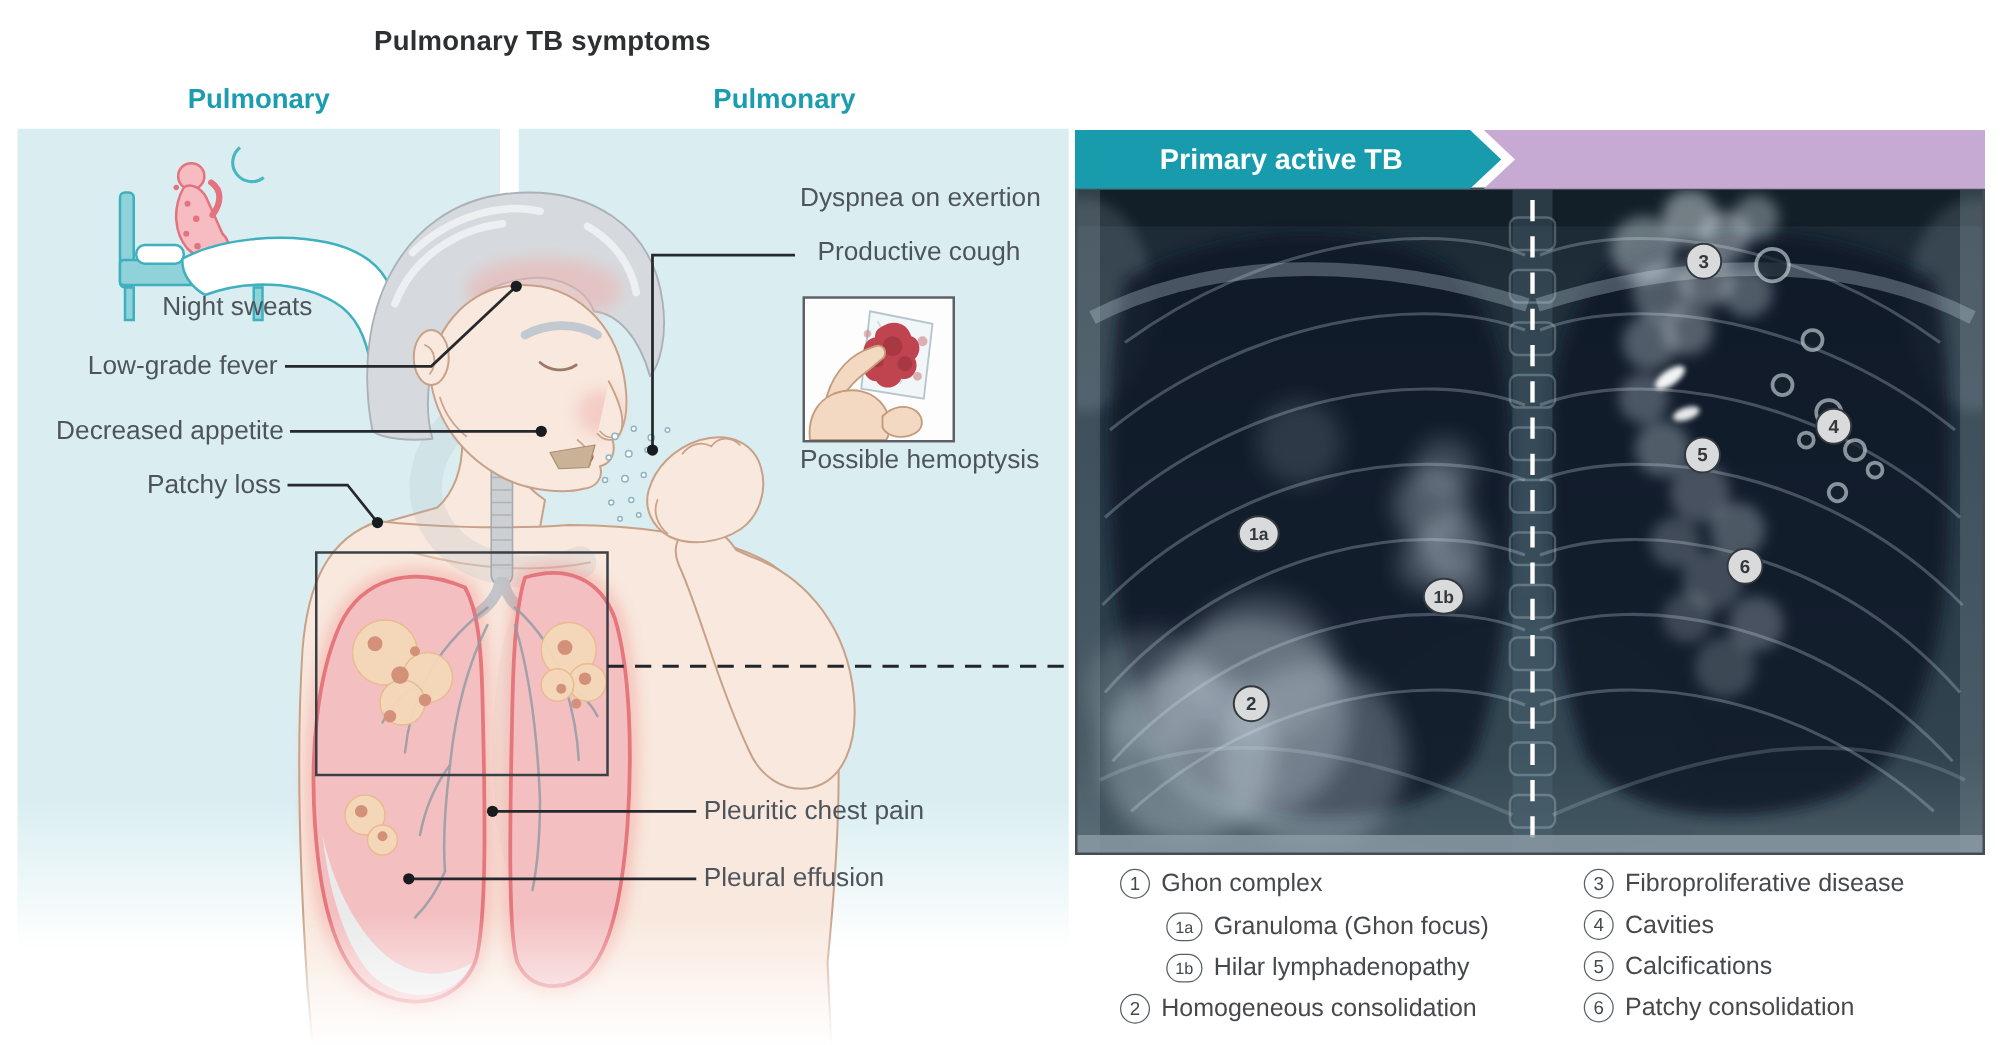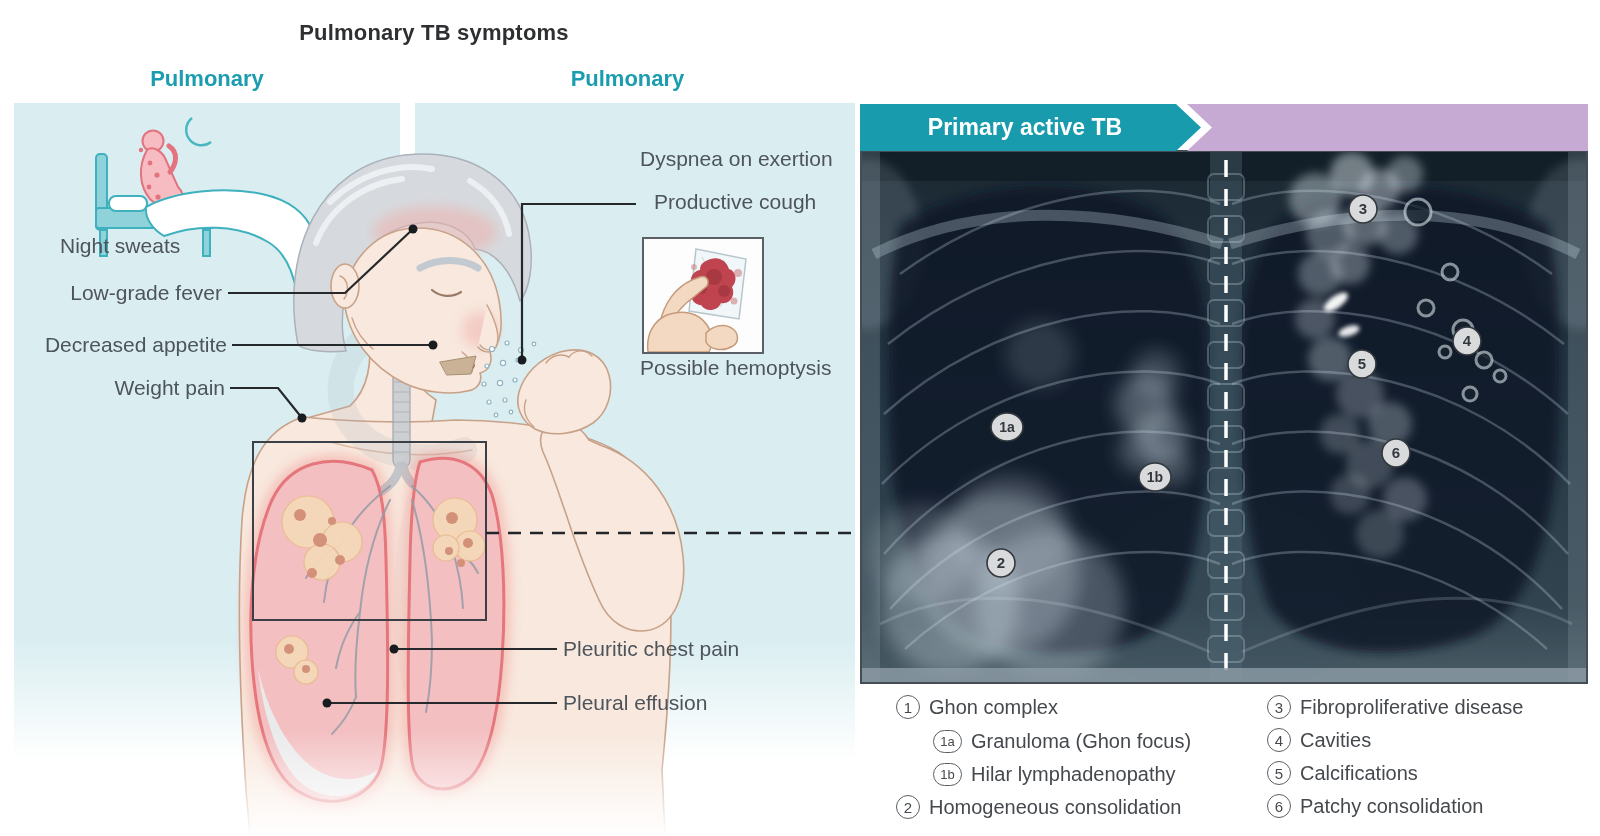--- a/index.html
+++ b/index.html
@@ -8,21 +8,21 @@
     --line-dark:#26292c;
   }
   *{margin:0;padding:0;box-sizing:border-box}
   body{background:#fff;font-family:"Liberation Sans","DejaVu Sans",sans-serif;}
   #stage{position:relative;width:1600px;height:836px;background:#fff;overflow:hidden;}
   .abs{position:absolute;}
   .title{font-size:22px;font-weight:bold;color:#2d2f31;text-align:center;letter-spacing:.2px}
   .colhead{font-size:22px;font-weight:bold;color:var(--accent-teal);text-align:center;}
   .panel{background:linear-gradient(to bottom,var(--panel-cyan) 0%,var(--panel-cyan) 80%,rgba(218,238,241,0) 98%);}
   .sym{font-size:21px;color:var(--label-gray);white-space:nowrap;line-height:26px;}
-  .ra{text-align:right;} .ca{text-align:left;}
+  .ra{text-align:right;} .ca{text-align:right;}
   .inset{border:2px solid #5a6065;background:#fdfdfd;}
   .bannerlbl{font-size:23px;font-weight:bold;color:#fff;text-align:center;line-height:47px;white-space:nowrap;}
   .lrow{display:flex;align-items:center;gap:9px;height:28px;}
   .lcirc{display:inline-flex;align-items:center;justify-content:center;width:24px;height:24px;
          border:1.5px solid #5a6065;border-radius:50%;color:var(--legend-gray);font-size:15px;flex:0 0 auto;}
   .lcirc.wide{width:29px;height:23px;border-radius:12px;font-size:13px;}
   .ltext{font-size:20px;color:var(--legend-gray);white-space:nowrap;}
   svg{display:block}
 </style>
 </head>
@@ -217,21 +217,21 @@
         <circle cx="302" cy="418" r="4.5"></circle>
       <circle cx="522" cy="360" r="4.5"></circle>
         <circle cx="394" cy="649" r="4.5"></circle>
         <circle cx="327" cy="703" r="4.5"></circle>
     </g>
   </svg>
 
   <div class="abs sym ca" style="left:60px;top:233px;width:190px;">Night sweats</div>
   <div class="abs sym ra" style="left:30px;top:280px;width:192px;">Low-grade fever</div>
   <div class="abs sym ra" style="left:28px;top:332px;width:199px;">Decreased appetite</div>
-  <div class="abs sym ra" style="left:40px;top:375px;width:185px;">Weight pain</div>
+  <div class="abs sym ra" style="left:40px;top:375px;width:185px;">Patchy loss</div>
   <div class="abs sym" style="left:640px;top:146px;">Dyspnea on exertion</div>
   <div class="abs sym" style="left:654px;top:189px;">Productive cough</div>
   <div class="abs sym" style="left:640px;top:355px;">Possible hemoptysis</div>
   <div class="abs sym" style="left:563px;top:636px;">Pleuritic chest pain</div>
   <div class="abs sym" style="left:563px;top:690px;">Pleural effusion</div>
 
   <div class="abs inset" style="left:642px;top:237px;width:122px;height:117px;">
     <svg width="118" height="113" viewBox="0 0 118 113">
       <path d="M 52 10 L 102 20 L 95 80 L 45 72 Z" fill="#f1f7f8" stroke="#b7c6cc" stroke-width="1.5"></path>
       <path d="M 58 18 C 66 30 64 48 56 60 M 80 22 C 86 38 84 56 76 68" fill="none" stroke="#ccdbe0" stroke-width="1.2"></path>

